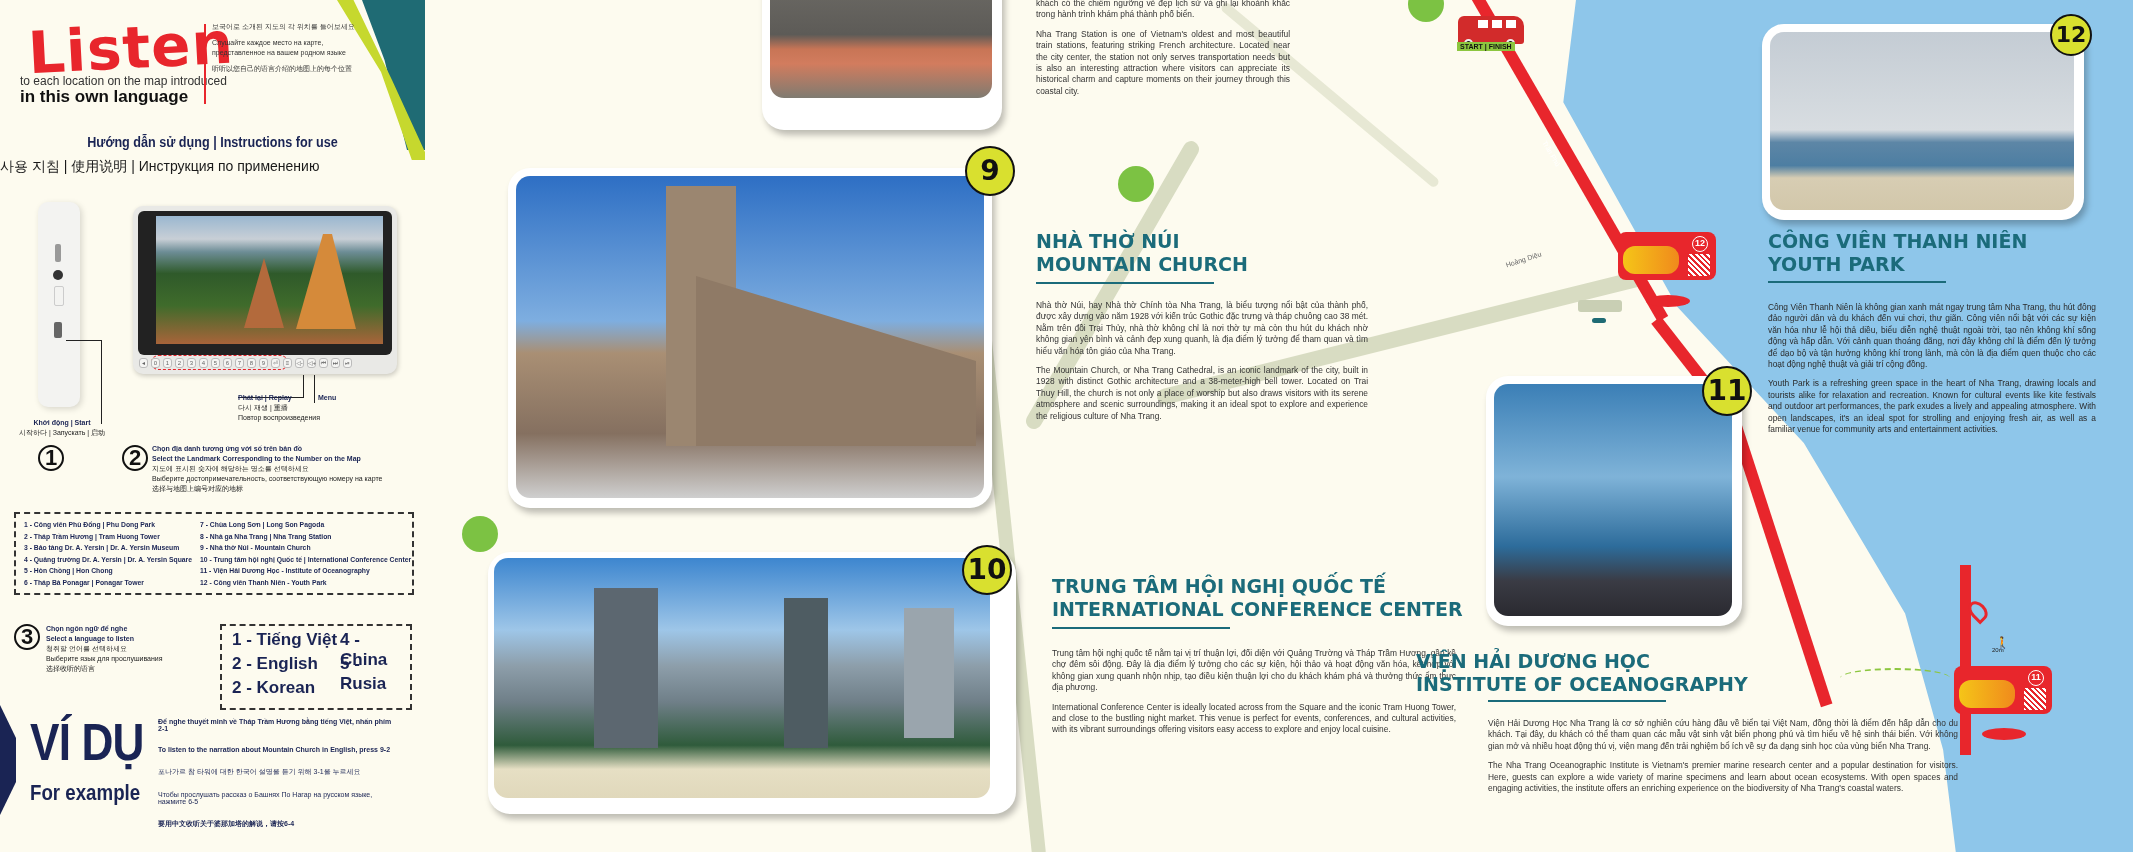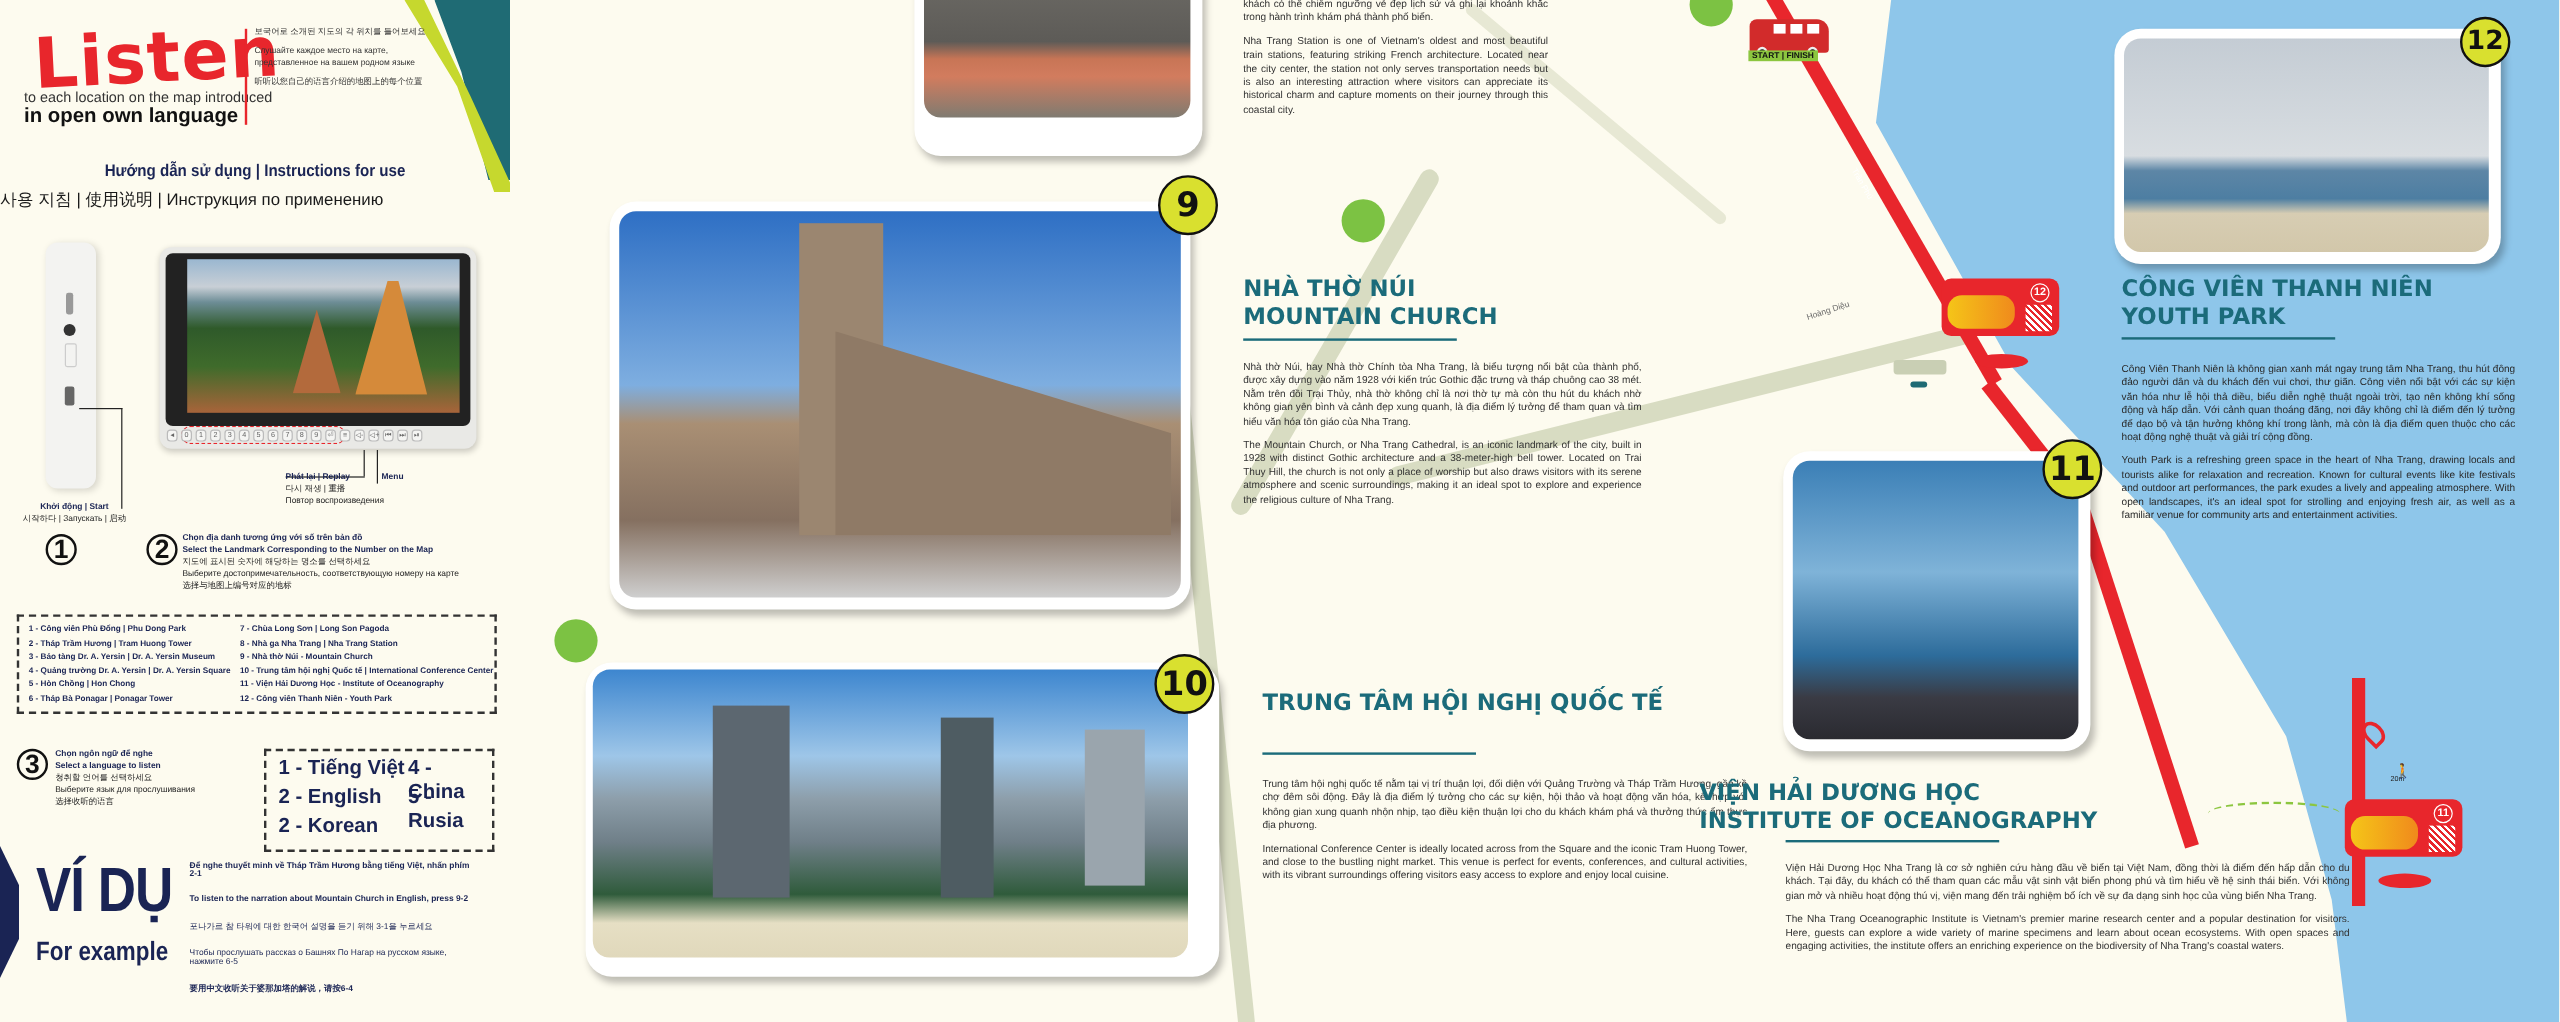--- a/index.html
+++ b/index.html
@@ -80,21 +80,21 @@
 </head>
 <body>
 
 <div class="abs left-panel">
   <div class="corner-teal"></div>
   <div class="corner-lime"></div>
 </div>
 
 <div class="abs listen-word">Listen</div>
 <div class="abs tagline-sm">to each location on the map introduced</div>
-<div class="abs tagline-lg">in open own language</div>
+<div class="abs tagline-lg">in this own language</div>
 <div class="abs red-divider"></div>
 <div class="abs multi-lang">
   <div>보국어로 소개된 지도의 각 위치를 들어보세요</div>
   <div>Слушайте каждое место на карте, представленное на вашем родном языке</div>
   <div>听听以您自己的语言介绍的地图上的每个位置</div>
 </div>
 
 <div class="abs instr-title">Hướng dẫn sử dụng | Instructions for use</div>
 <div class="abs instr-sub">사용 지침 | 使用说明 | Инструкция по применению</div>
 
@@ -280,20 +280,21 @@
 <div class="card" style="left:488px;top:552px;width:528px;height:262px;">
   <div class="photo" style="left:6px;top:6px;width:496px;height:240px;background:linear-gradient(180deg,#3d86cf 0%,#9ec6e8 30%,#8d9eaa 45%,#6f7f88 60%,#2f5b3b 78%,#e6dfc4 88%,#e0d8bb 100%);">
     <div style="position:absolute;left:100px;top:30px;width:64px;height:160px;background:#5c6770;"></div>
     <div style="position:absolute;left:290px;top:40px;width:44px;height:150px;background:#4e5c62;"></div>
     <div style="position:absolute;left:410px;top:50px;width:50px;height:130px;background:#9aa5ad;"></div>
   </div>
 </div>
 <div class="num-badge" style="left:962px;top:545px;">10</div>
 <div class="sec-title" style="left:1052px;top:575px;">
   <div>TRUNG TÂM HỘI NGHỊ QUỐC TẾ</div>
+  <div>INTERNATIONAL CONFERENCE CENTER</div>
 </div>
 <div class="sec-underline" style="left:1052px;top:627px;width:178px;"></div>
 <div class="sec-body" style="left:1052px;top:648px;width:404px;">
   <p>Trung tâm hội nghị quốc tế nằm tại vị trí thuận lợi, đối diện với Quảng Trường và Tháp Trầm Hương, gần kề chợ đêm sôi động. Đây là địa điểm lý tưởng cho các sự kiện, hội thảo và hoạt động văn hóa, kết hợp với không gian xung quanh nhộn nhịp, tạo điều kiện thuận lợi cho du khách khám phá và thưởng thức ẩm thực địa phương.</p>
   <p>International Conference Center is ideally located across from the Square and the iconic Tram Huong Tower, and close to the bustling night market. This venue is perfect for events, conferences, and cultural activities, with its vibrant surroundings offering visitors easy access to explore and enjoy local cuisine.</p>
 </div>
 
 <div class="card" style="left:1486px;top:376px;width:256px;height:250px;">
   <div class="photo" style="left:8px;top:8px;width:238px;height:232px;background:linear-gradient(180deg,#3b7fb6 0%,#7fb3d8 40%,#2d6c9b 70%,#3a3b44 85%,#2a2a30 100%);"></div>
 </div>

